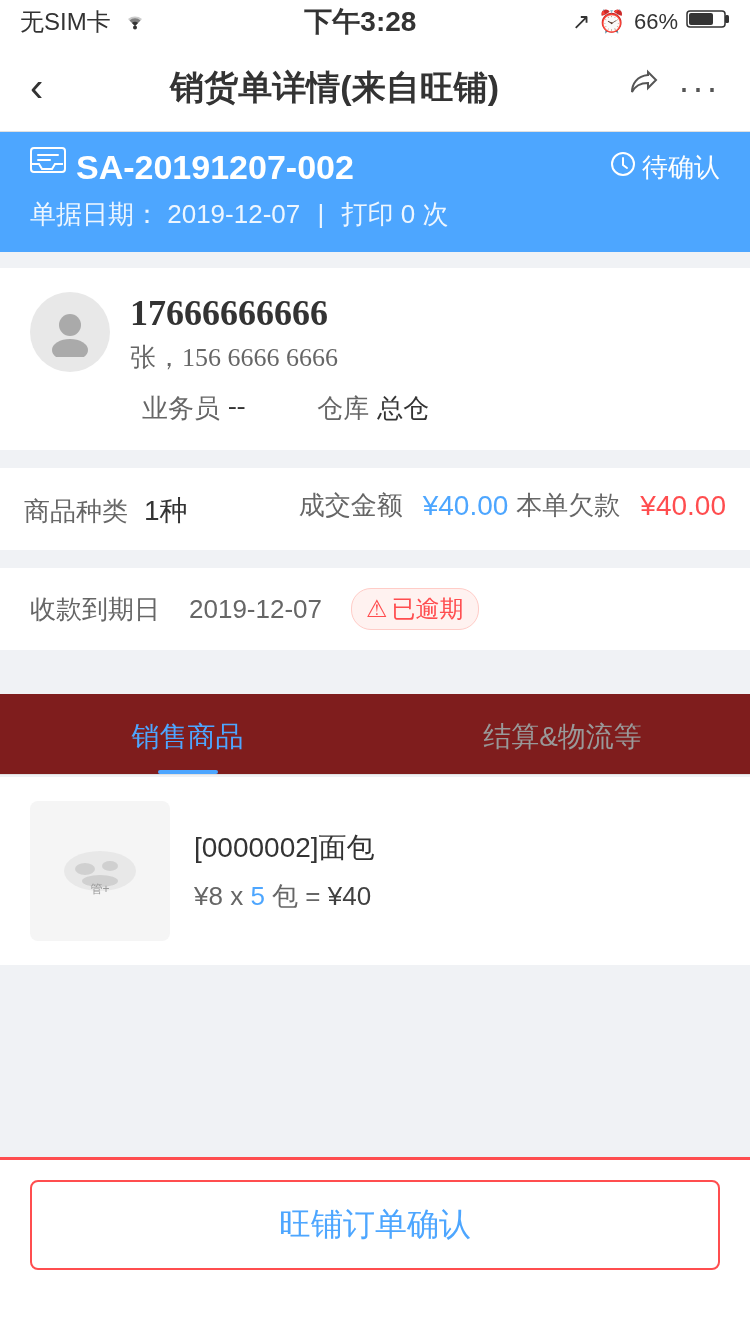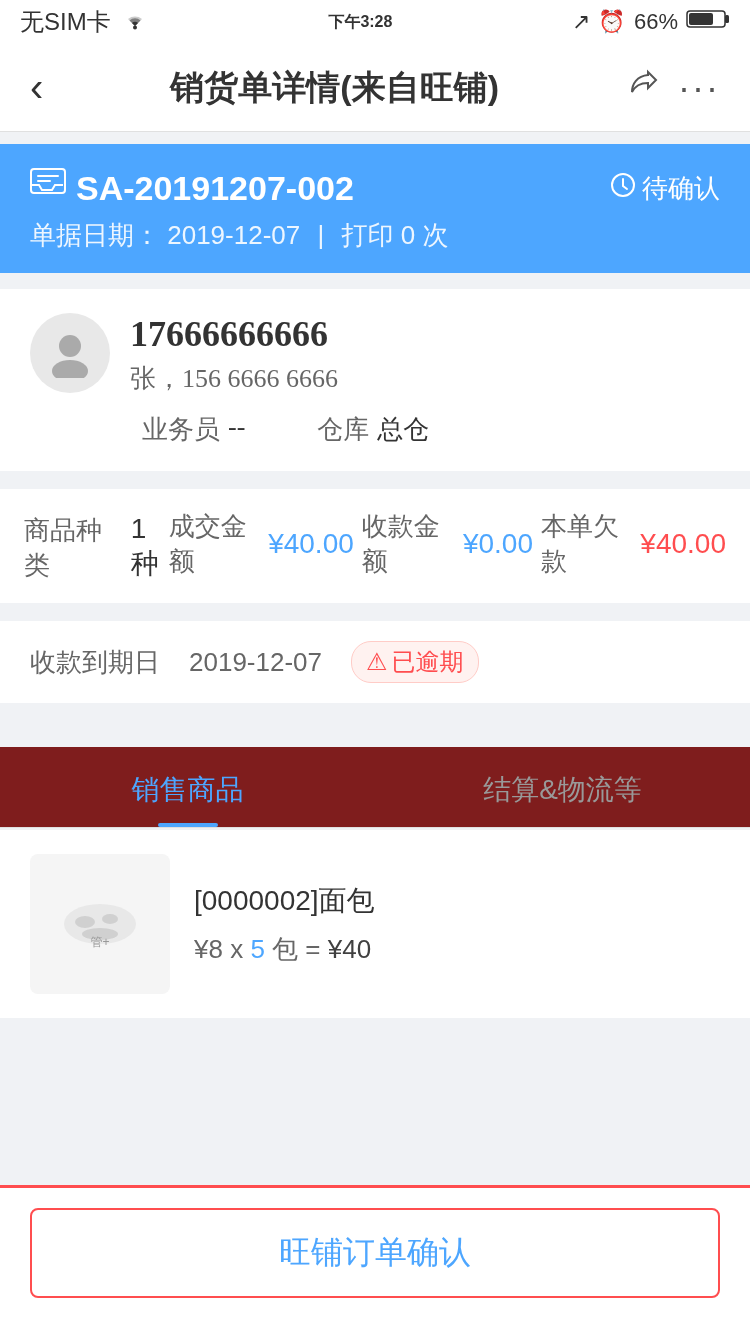--- a/index.html
+++ b/index.html
@@ -24,21 +24,21 @@
       padding: 0 20px;
       font-size: 24px;
       font-weight: 500;
     }
     .status-bar-left {
       display: flex;
       align-items: center;
       gap: 10px;
     }
     .status-bar-center {
-      font-size: 16px;
+      font-size: 28px;
       font-weight: 600;
     }
     .status-bar-right {
       display: flex;
       align-items: center;
       gap: 8px;
       font-size: 22px;
     }
 
     
@@ -68,22 +68,22 @@
       cursor: pointer;
     }
     .nav-icon {
       font-size: 32px;
       color: #555;
     }
 
     
     .order-header {
       background: #4da6ff;
-      padding: 24px 30px 20px;
-      margin-top: 12px;
+      padding: 15px 30px 20px;
+      margin-top: 0;
     }
     .order-header-top {
       display: flex;
       justify-content: space-between;
       align-items: center;
     }
     .order-id {
       font-size: 34px;
       font-weight: 700;
       color: #fff;
@@ -292,21 +292,21 @@
       min-height: 300px;
       margin-top: 2px;
     }
 
     
     .confirm-btn-wrap {
       position: fixed;
       bottom: 0;
       width: 750px;
       background: #fff;
-      padding: 20px 30px 36px;
+      padding: 20px 30px 64px;
       border-top: 3px solid #ff4d4f;
     }
     .confirm-btn {
       width: 100%;
       height: 90px;
       background: #fff;
       border: 2px solid #ff4d4f;
       border-radius: 8px;
       font-size: 32px;
       color: #4da6ff;
@@ -429,24 +429,20 @@
   <div class="summary-left">
     <span class="summary-left-label">商品种类</span>
     <span class="summary-left-value">1种</span>
   </div>
   <div class="summary-right">
     <div class="summary-row">
       <span class="summary-row-label">成交金额</span>
       <span class="amount-blue">¥40.00</span>
     </div>
     <div class="summary-row">
-      <span class="summary-row-label">收款金额</span>
-      <span class="amount-blue">¥0.00</span>
-    </div>
-    <div class="summary-row">
       <span class="summary-row-label">本单欠款</span>
       <span class="amount-red">¥40.00</span>
     </div>
   </div>
 </div>
 
 <div class="divider"></div>
 
 <div class="due-date-section">
   <span>收款到期日</span>

